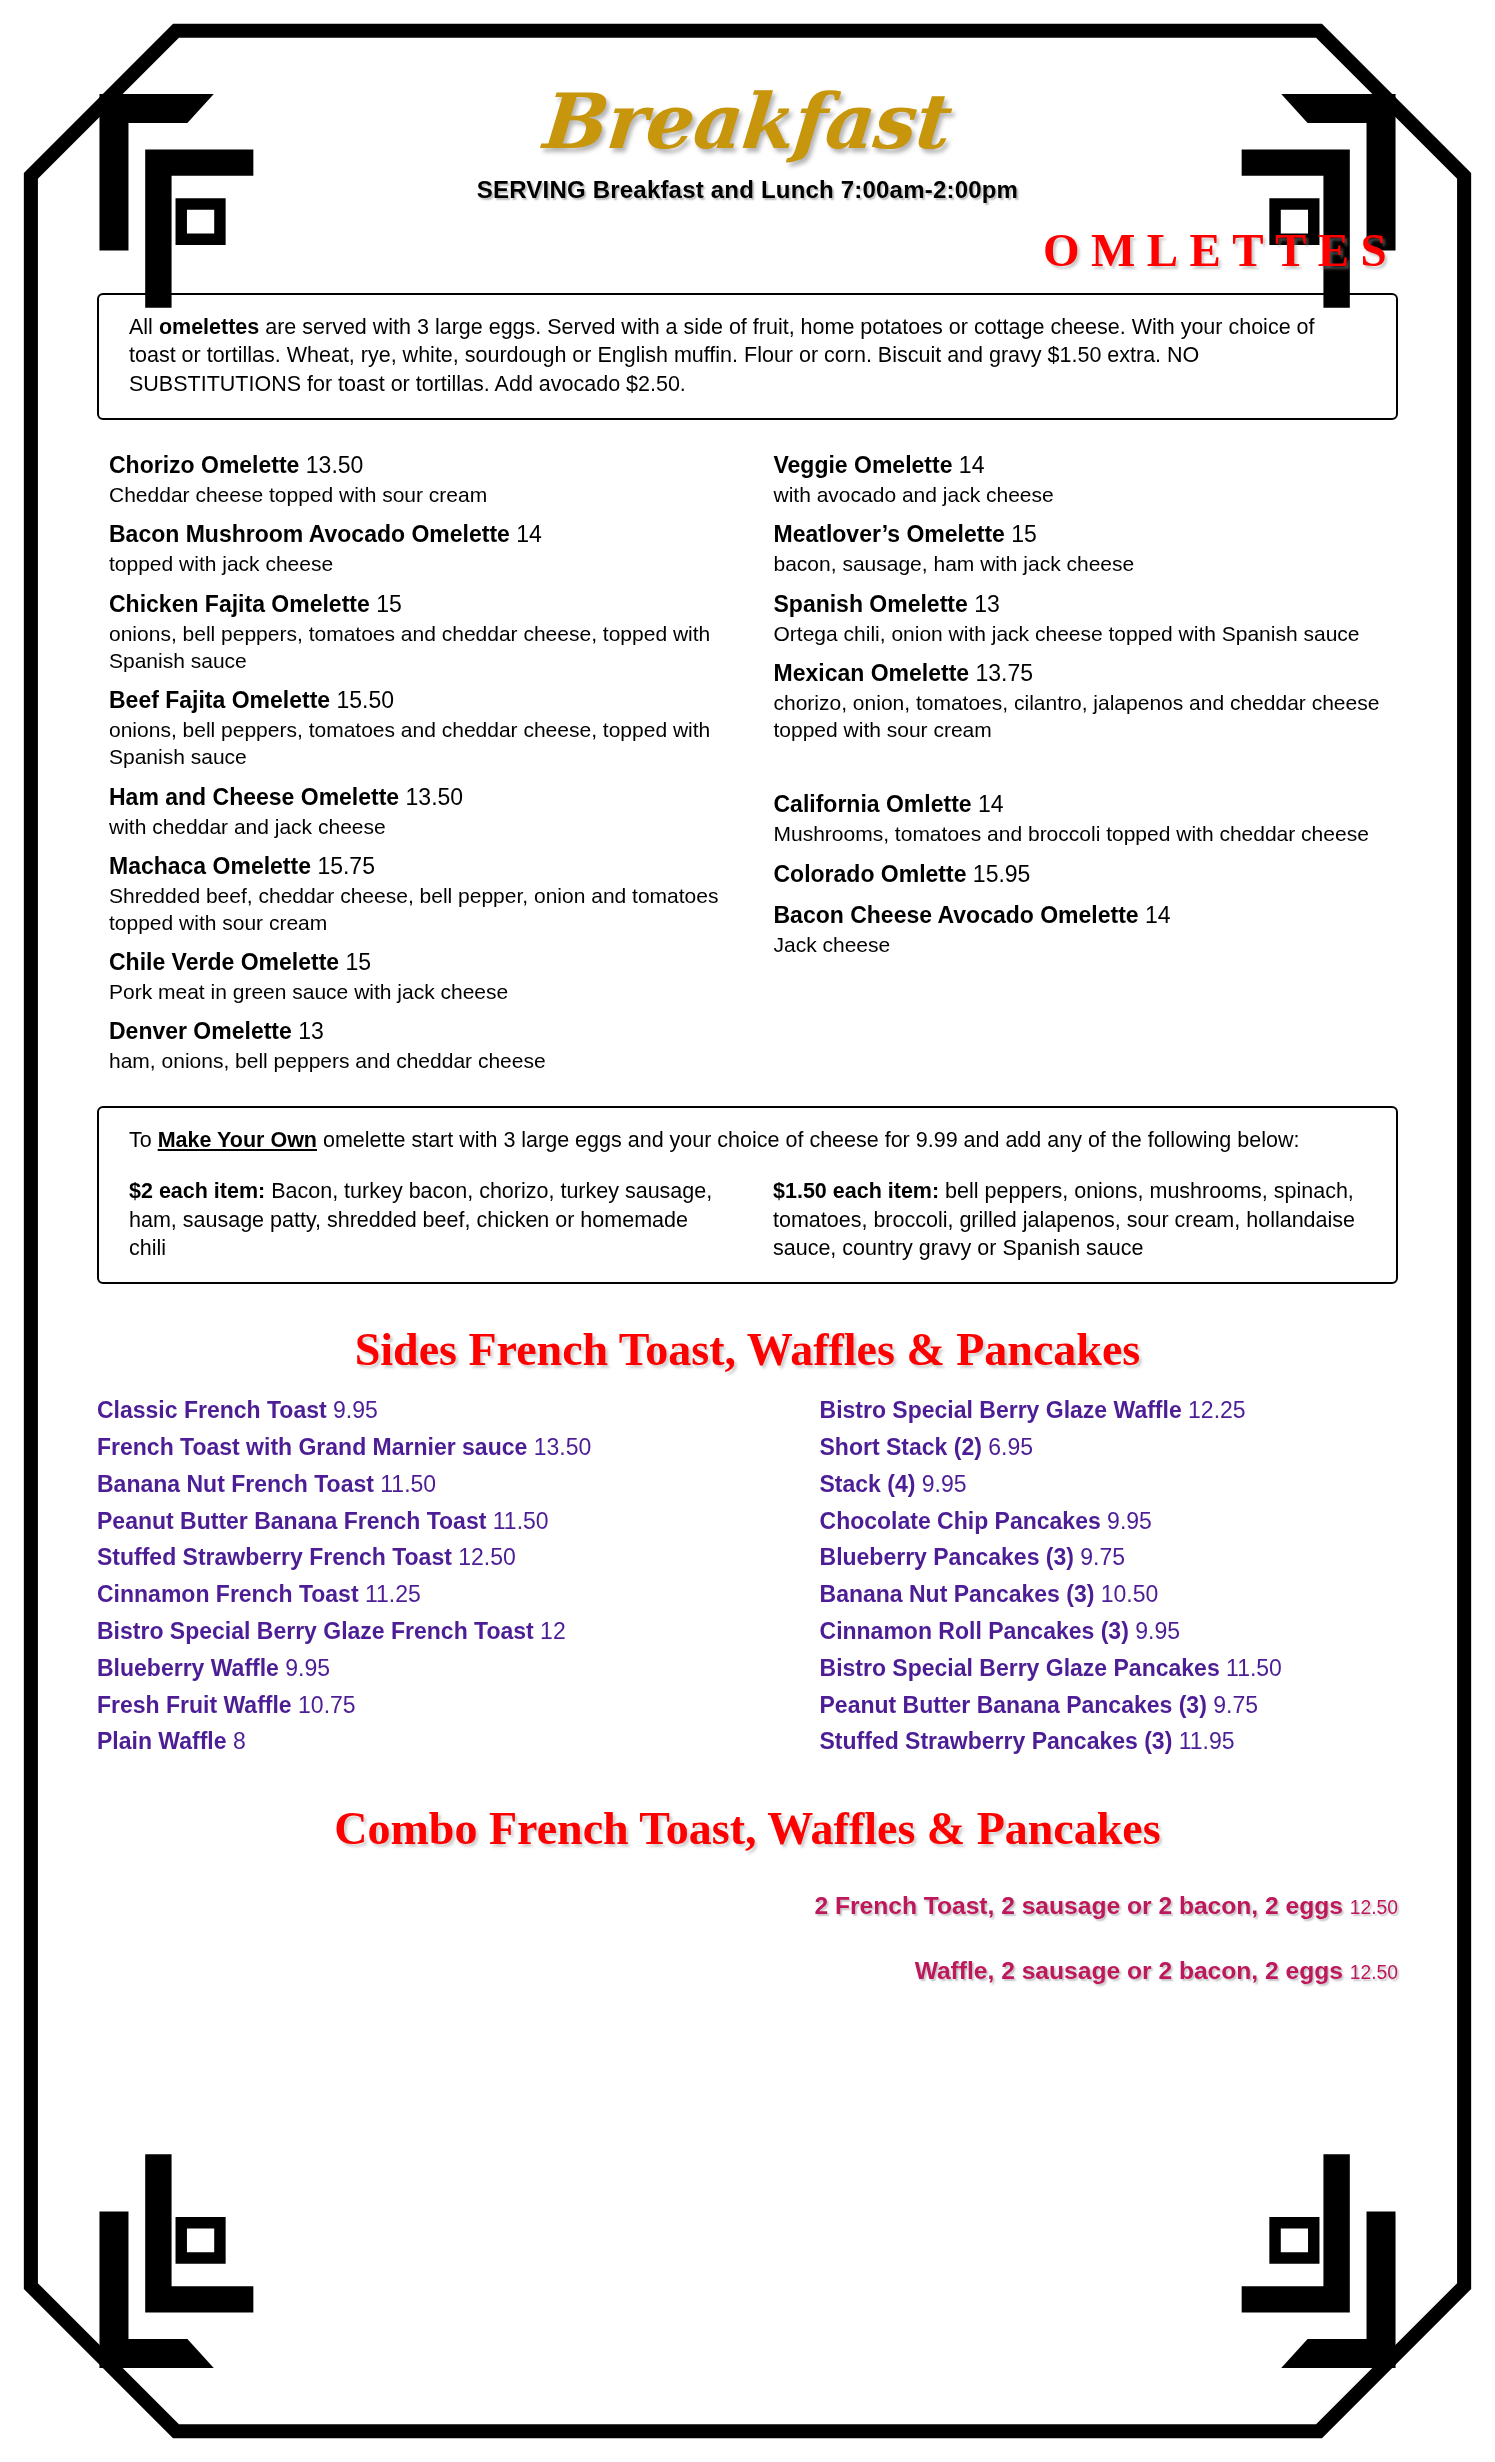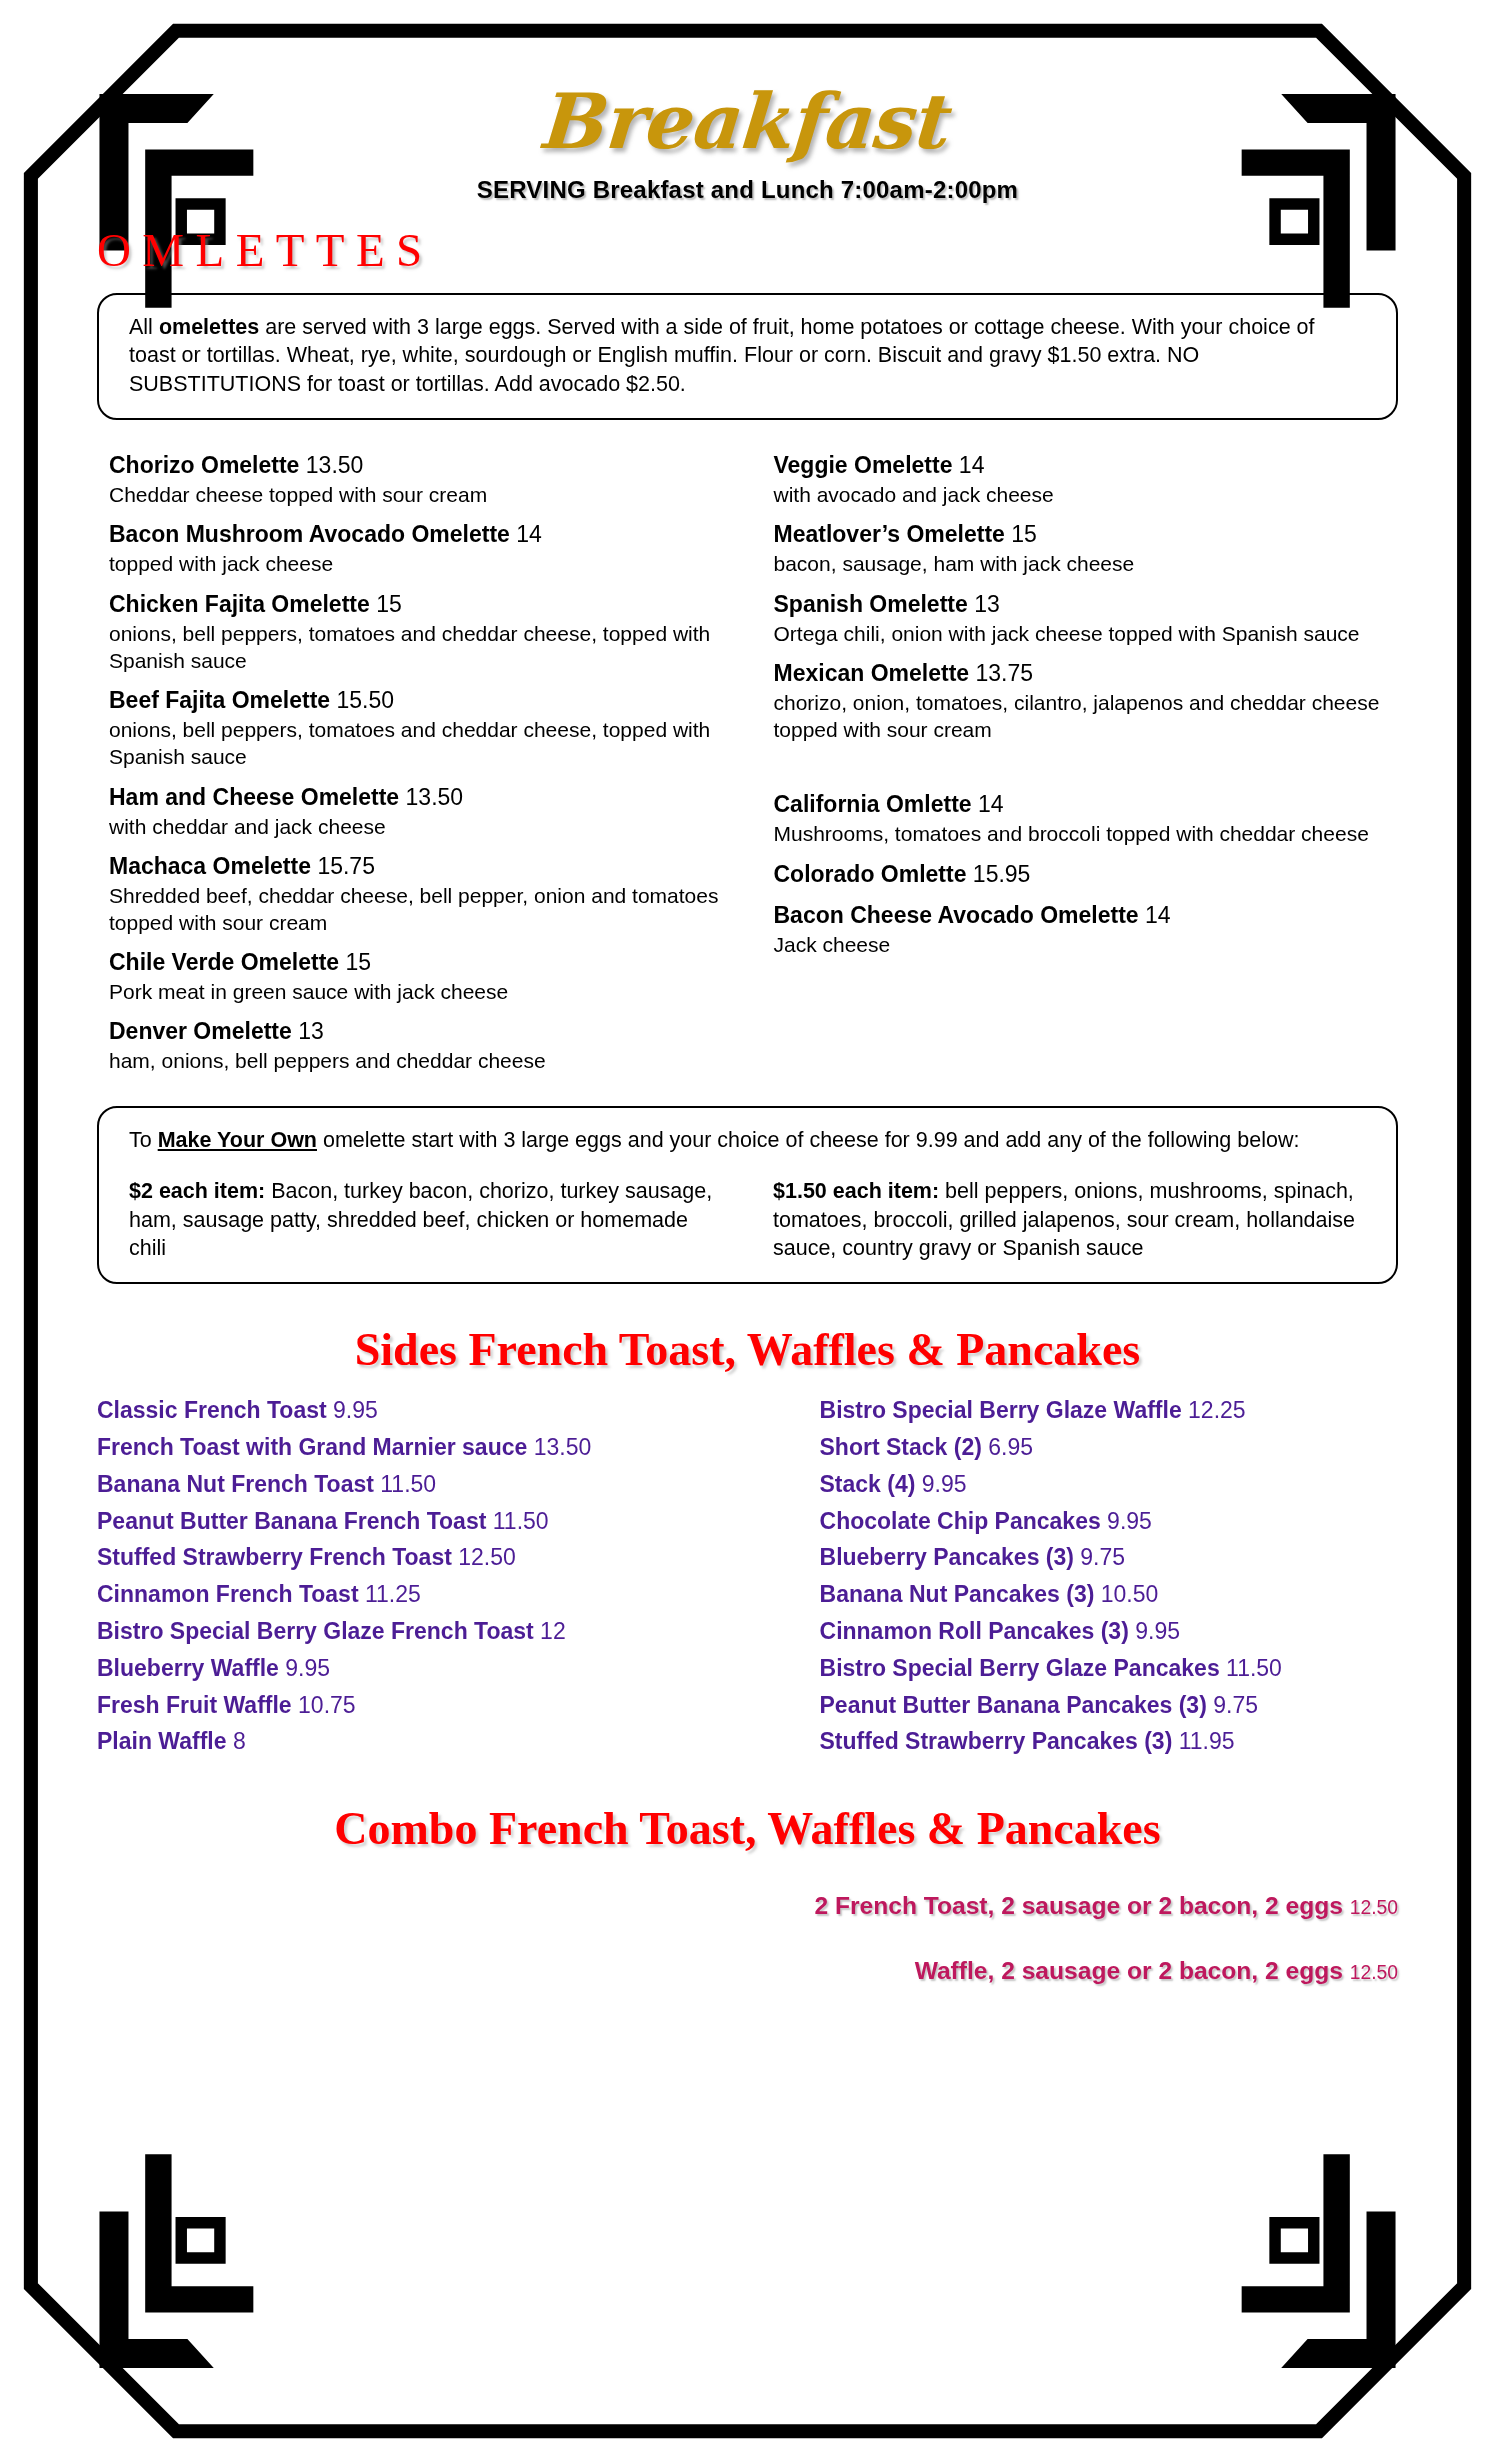--- a/index.html
+++ b/index.html
@@ -52,44 +52,44 @@
   .subtitle-serving {
     text-align: center;
     font-size: 24px;
     font-weight: bold;
     color: #000;
     letter-spacing: 0.2px;
     margin: 16px 0 0 0;
     text-shadow: 1.8px 1.8px 1.8px rgba(130,130,130,0.55);
   }
   .heading-omlettes {
-    text-align: left;
+    text-align: right;
     font-family: "Liberation Serif", serif;
-    font-weight: normal;
+    font-weight: bold;
     font-size: 47px;
     color: #FF0000;
     letter-spacing: 11.4px;
     margin: 19.3px 0 0 0;
     text-shadow: 2.6px 2.6px 2.6px rgba(150,150,150,0.5);
   }
   .heading-red-serif {
     text-align: center;
     font-family: "Liberation Serif", serif;
     font-weight: bold;
     font-size: 46px;
     color: #FF0000;
     letter-spacing: 0px;
     text-shadow: 2.6px 2.6px 2.6px rgba(150,150,150,0.45);
     margin: 0;
   }
 
   
   .note-box {
     border: 2.6px solid #000;
-    border-radius: 20px;
+    border-radius: 6px;
     padding: 17.6px 30px 19.3px 30px;
     margin: 16px 0 4px 0;
     box-sizing: border-box;
   }
   .note-box p {
     margin: 0;
     font-size: 21.5px;
     line-height: 1.33;
     color: #000;
   }

